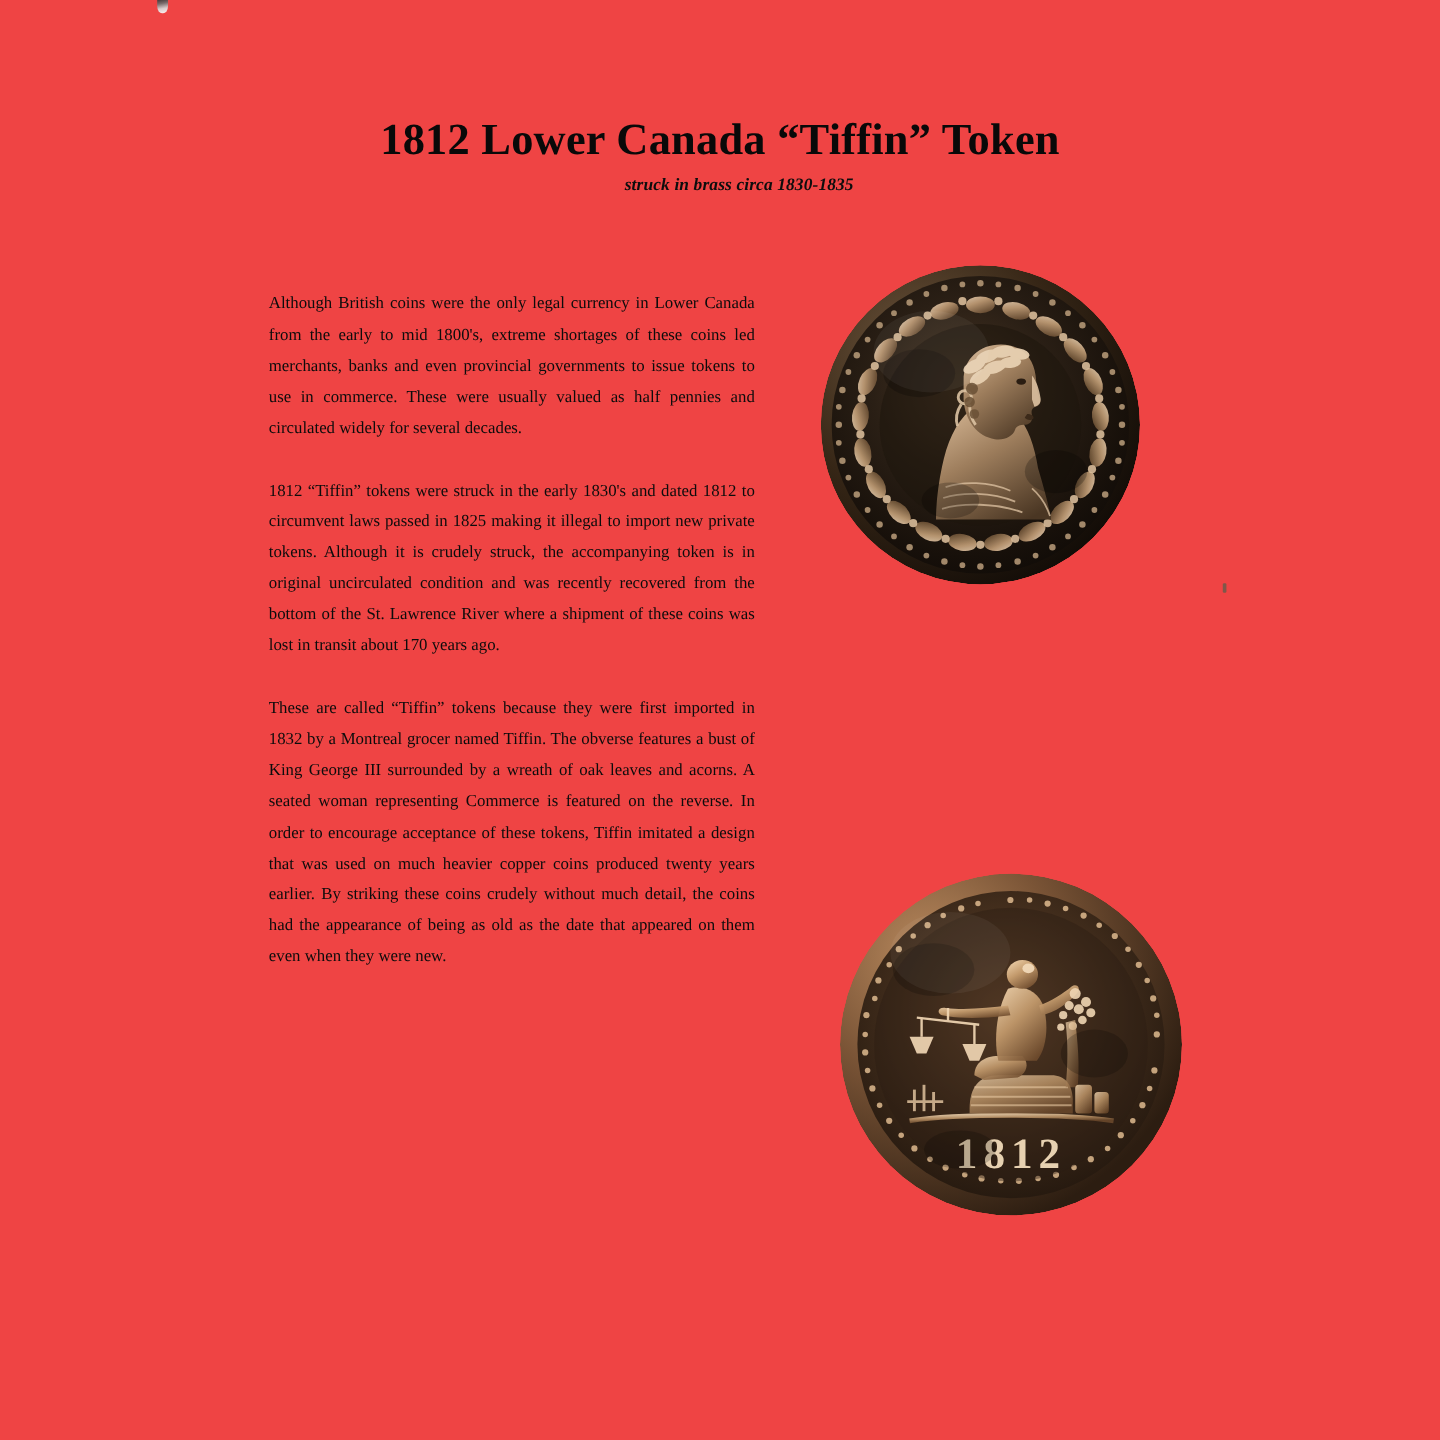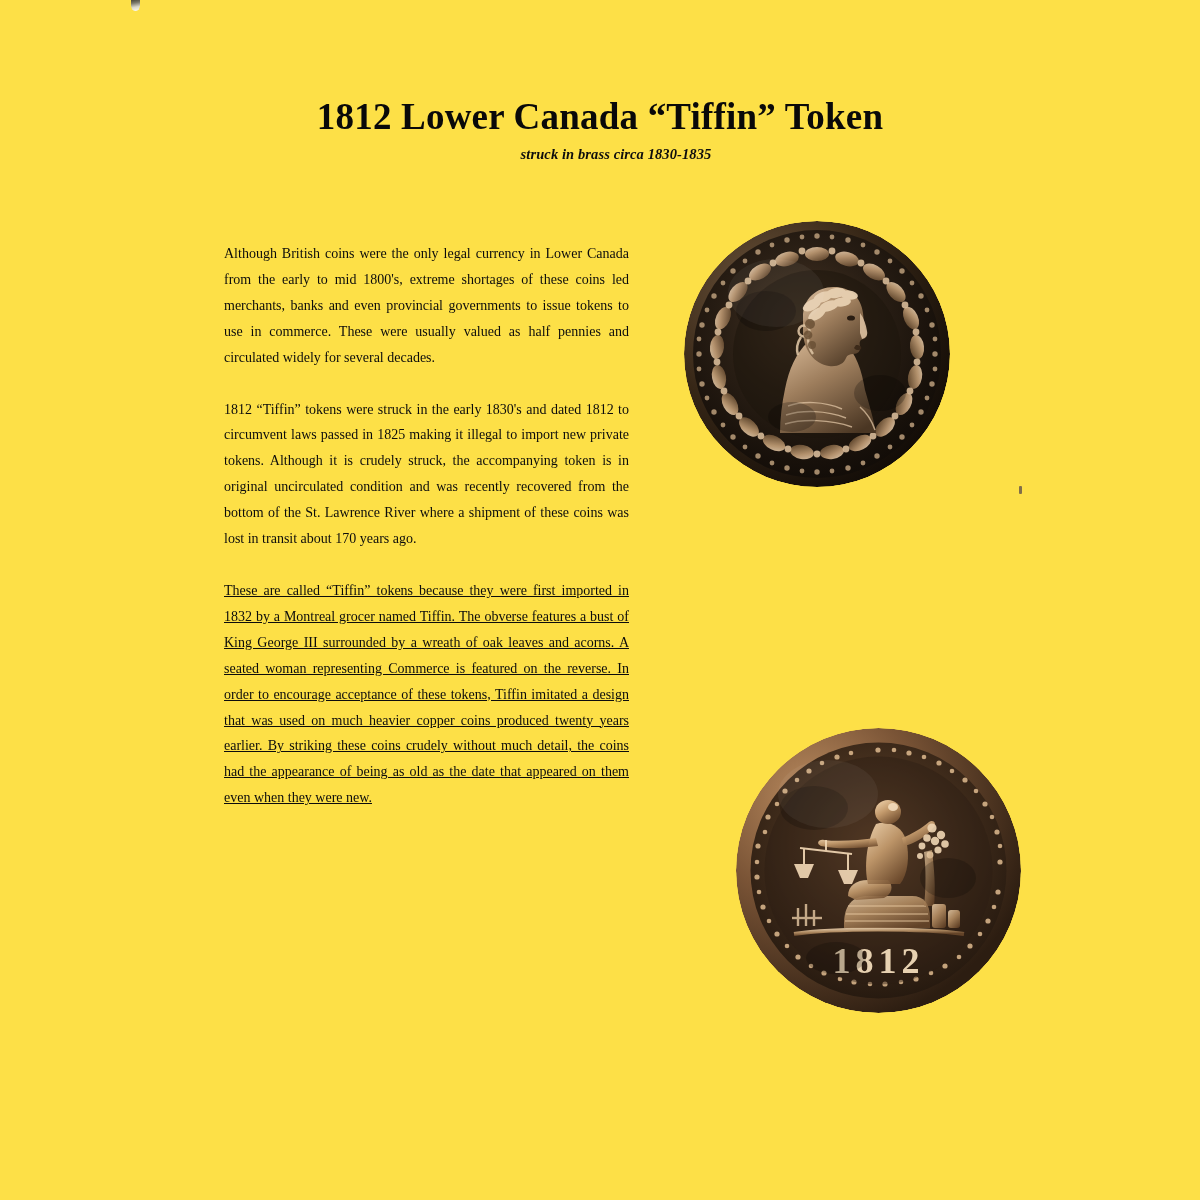--- a/index.html
+++ b/index.html
@@ -12,21 +12,21 @@
     width: 1200px;
     height: 1200px;
     overflow: hidden;
     font-family: "Liberation Serif", "DejaVu Serif", serif;
     color: #101010;
   }
   .page {
     position: relative;
     width: 1200px;
     height: 1200px;
-    background: #fde047;
+    background: #ef4444;
   }
 
   
   .scan-artifact-top {
     position: absolute;
     left: 131px;
     top: -2px;
     width: 9px;
     height: 13px;
     background: linear-gradient(170deg, #1b1b1b 0%, #6e6e6e 38%, #d8d8d8 68%, #ffffff 100%);
@@ -81,36 +81,36 @@
   }
   .body-par {
     margin: 0 0 26px 0;
     font-size: 14px;
     line-height: 25.9px;
     text-align: justify;
     text-justify: inter-word;
     color: #0c0c0c;
     hyphens: none;
   }
-  .body-par:last-child { margin-bottom: 0; text-decoration: underline; }
+  .body-par:last-child { margin-bottom: 0; }
 
   
   .coin-figure {
     position: absolute;
     border-radius: 50%;
     overflow: hidden;
   }
   .coin-obverse {
     left: 684px;
     top: 221px;
     width: 266px;
     height: 266px;
   }
   .coin-reverse {
-    left: 736px;
+    left: 700px;
     top: 728px;
     width: 285px;
     height: 285px;
   }
   .coin-svg { display: block; width: 100%; height: 100%; }
 </style>
 </head>
 <body>
 
 <div class="page">

